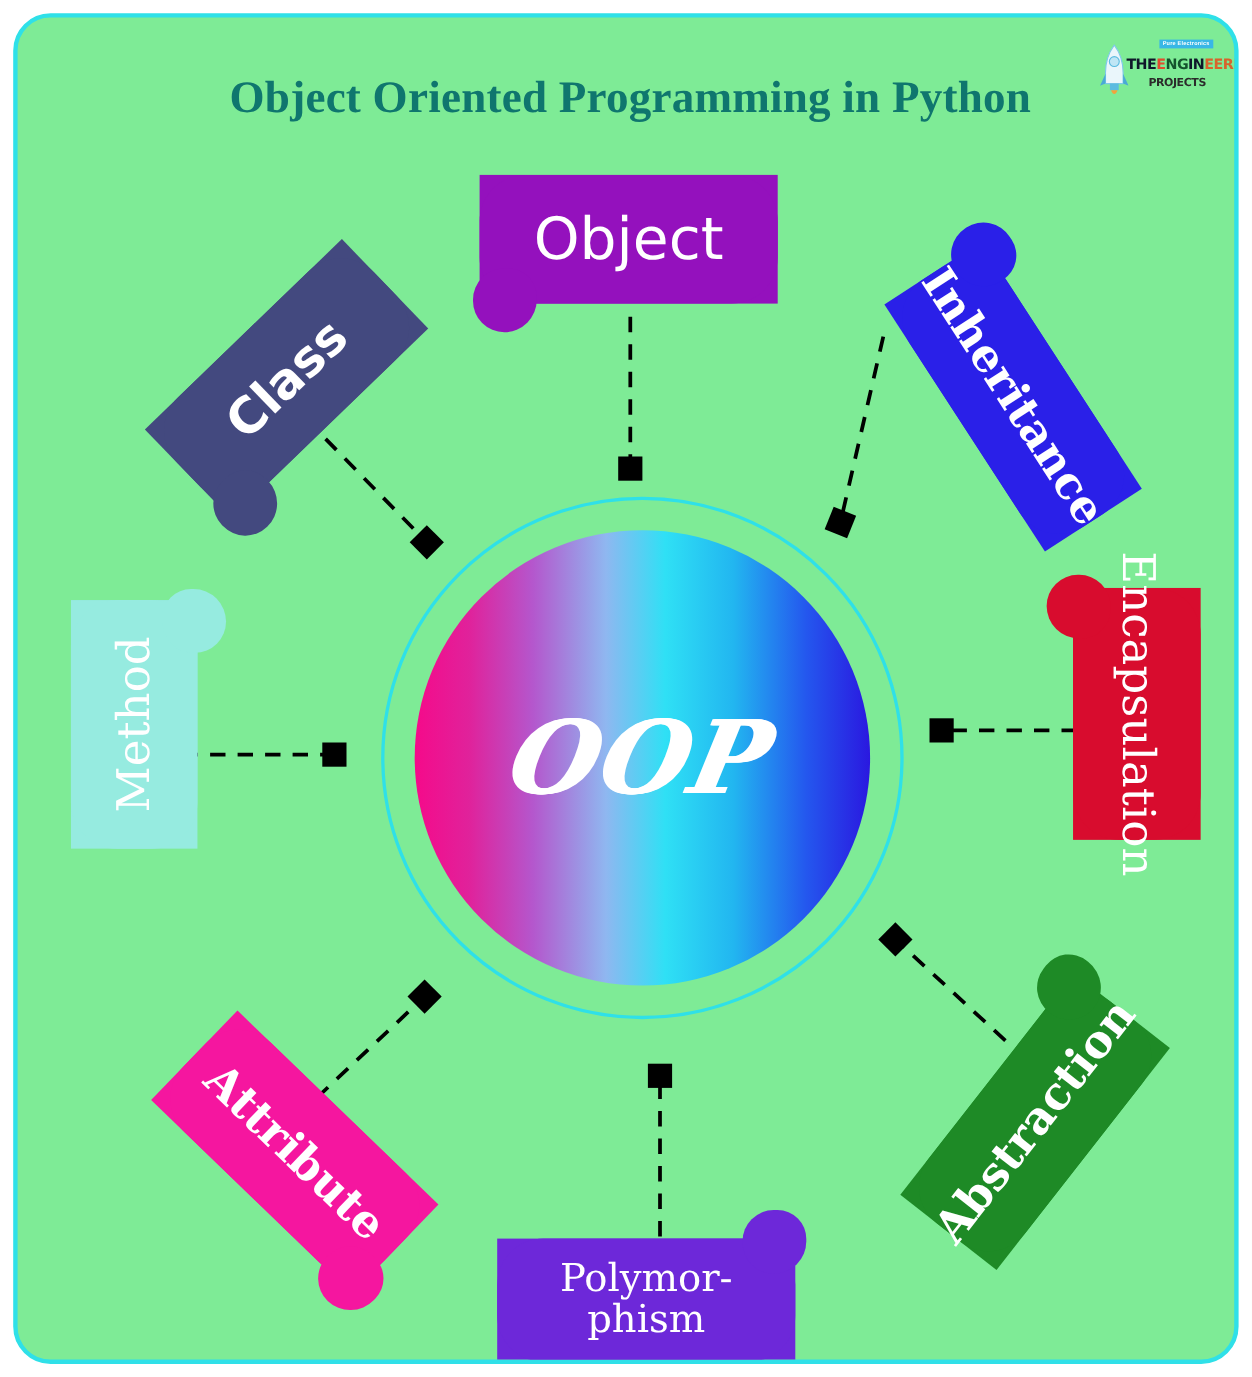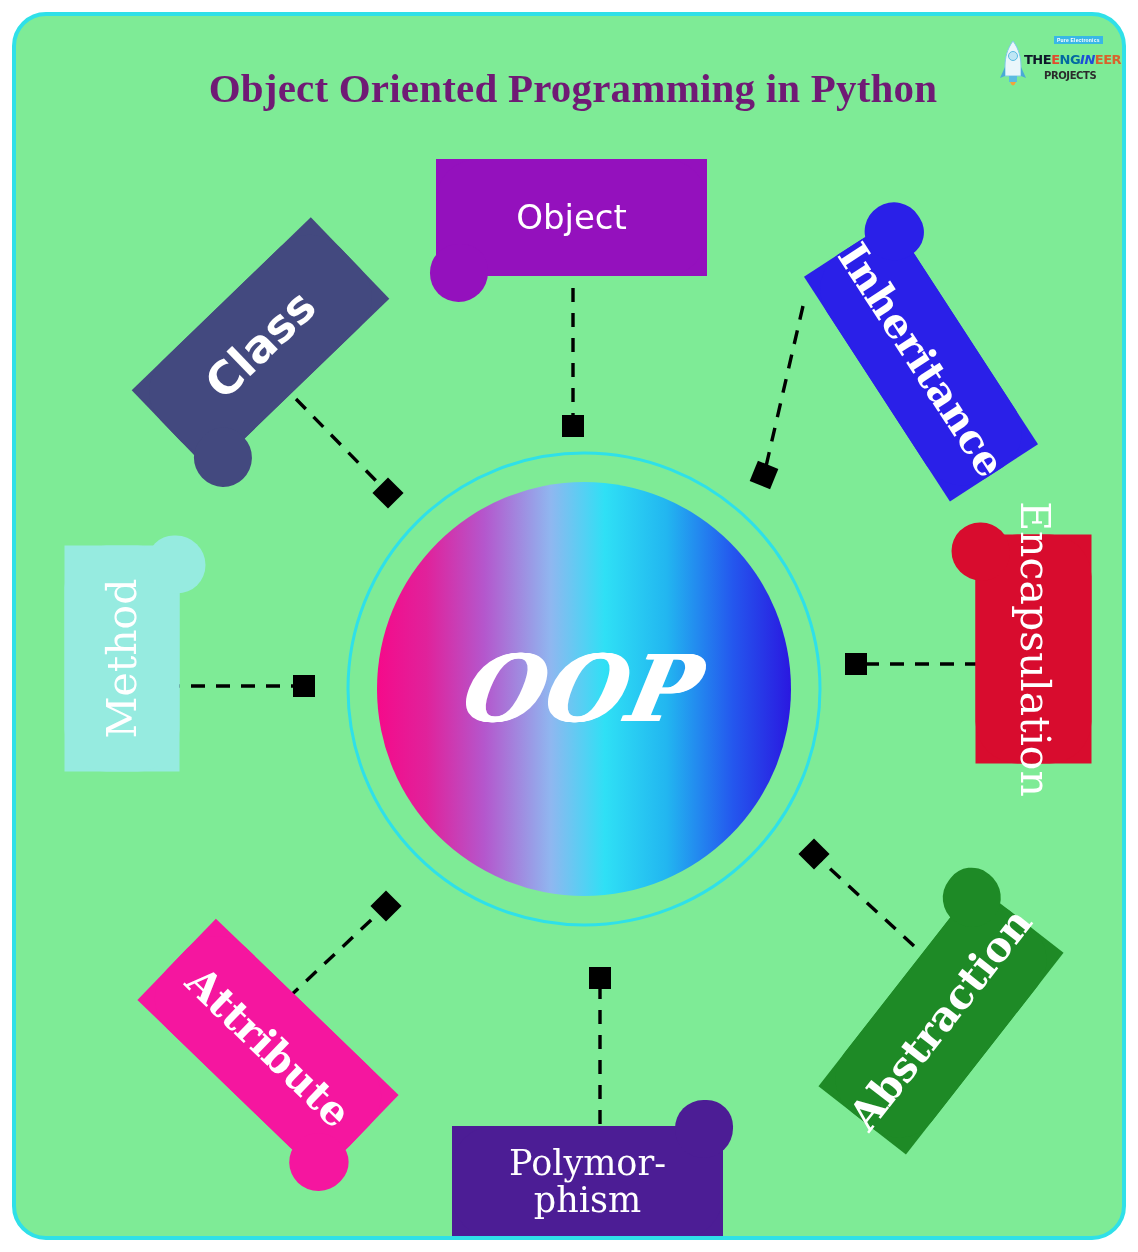--- a/index.html
+++ b/index.html
@@ -32,21 +32,21 @@
     overflow: hidden;
   }
 
   
   #title {
     position: absolute;
     left: 0;
     top: 48px;
     width: 1114px;
     text-align: center;
-    color: #701a75;
+    color: #0f766e;
     font-family: "Liberation Serif", serif;
     font-weight: bold;
     font-size: 41px;
     letter-spacing: 0.2px;
     white-space: nowrap;
   }
 
   
   #logo {
     position: absolute;
@@ -71,22 +71,22 @@
     position: absolute;
     left: 28px; top: 18px;
     font-size: 13px;
     font-weight: bold;
     font-family: "DejaVu Sans", sans-serif;
     white-space: nowrap;
     letter-spacing: -0.5px;
   }
   #logo .line1 .the { color: #0f172a; }
   #logo .line1 .c1 { color: #e24b2e; }
-  #logo .line1 .c2 { color: #0369a1; }
-  #logo .line1 .c3 { color: #1d4ed8; font-style: italic; }
+  #logo .line1 .c2 { color: #14532d; }
+  #logo .line1 .c3 { color: #0f172a; }
   #logo .line1 .c4 { color: #d8632c; }
   #logo .line2 {
     position: absolute;
     left: 48px; top: 36px;
     font-size: 10px;
     font-weight: bold;
     font-family: "DejaVu Sans", sans-serif;
     color: #2b2b2b;
     letter-spacing: -0.4px;
     white-space: nowrap;
@@ -154,21 +154,21 @@
     z-index: 2;
     white-space: pre-line;
   }
 
   
   #b-object {
     left: 420px; top: 143px;
     width: 271px; height: 117px;
     background: #9411bd;
     font-family: "DejaVu Sans", sans-serif;
-    font-size: 34px;
+    font-size: 53px;
   }
   #b-object .tail { left: -6px; bottom: -26px; }
 
   #b-class {
     left: 120px; top: 272px;
     width: 249px; height: 113px;
     background: #43497f;
     font-family: "DejaVu Sans", sans-serif;
     font-size: 45px;
     font-weight: 600;
@@ -204,21 +204,21 @@
     font-family: "DejaVu Serif", serif;
     font-size: 41px;
     font-weight: bold;
     transform: rotate(-52deg);
   }
   #b-abstraction .tail { right: -16px; top: -24px; }
 
   #b-polymorphism {
     left: 436px; top: 1110px;
     width: 271px; height: 112px;
-    background: #4c1d95;
+    background: #6d28d9;
     font-family: "DejaVu Serif", serif;
     font-size: 35px;
   }
   #b-polymorphism .tail { right: -10px; top: -26px; }
 
   #b-attribute {
     left: 125px; top: 975px;
     width: 254px; height: 113px;
     background: #f5169f;
     font-family: "DejaVu Serif", serif;

